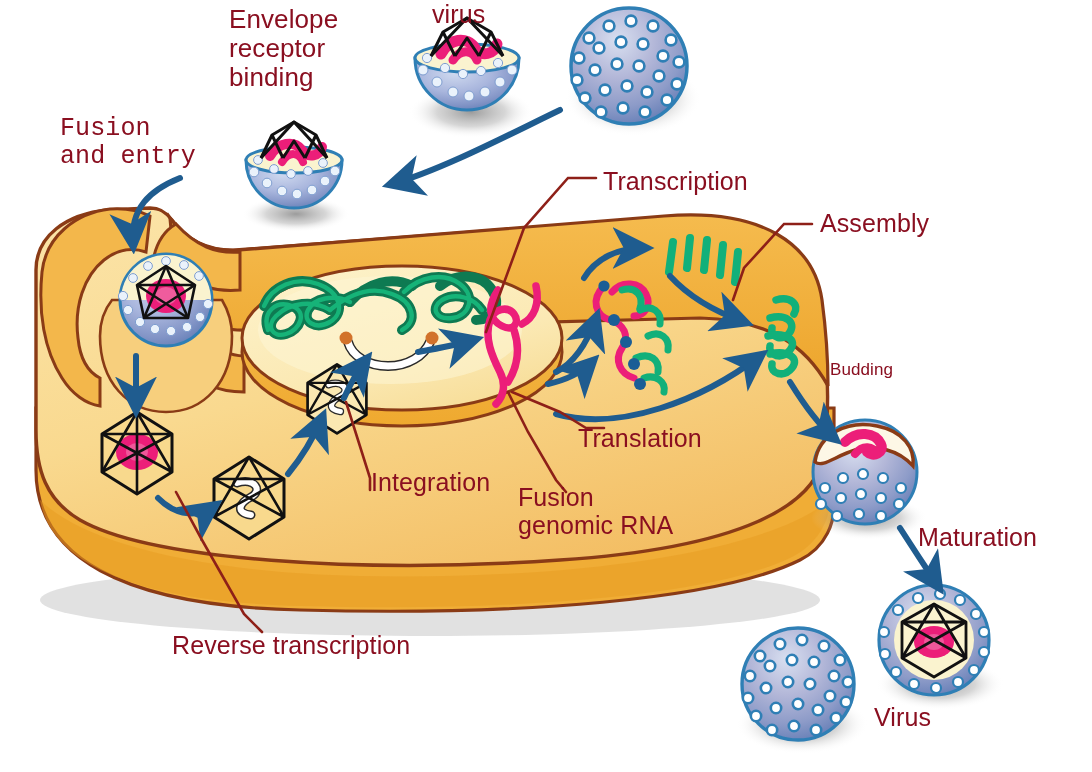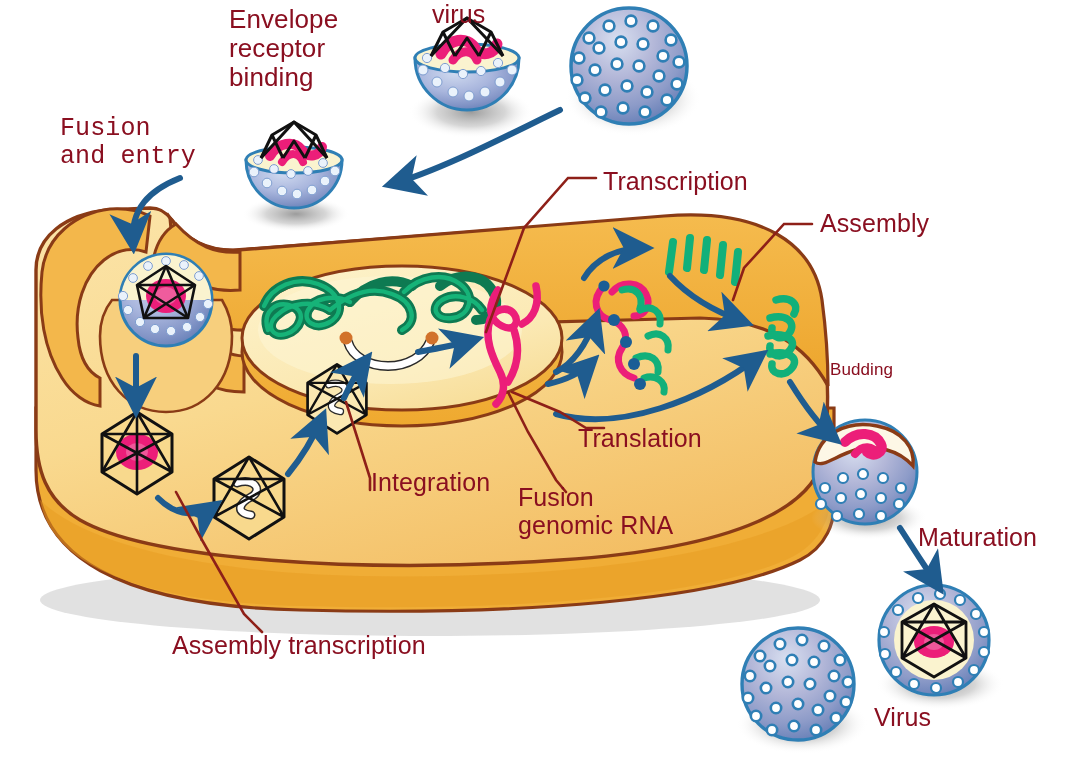--- a/index.html
+++ b/index.html
@@ -526,19 +526,19 @@
 
 <div class="lbl l" style="left:830px;top:360px;font-size:17px;">Budding</div>
 
 <div class="lbl l" style="left:578px;top:424px;font-size:25px;">Translation</div>
 
 <div class="lbl l" style="left:371px;top:468px;font-size:25px;">Integration</div>
 
 <div class="lbl c" style="left:518px;top:483px;width:178px;font-size:25px;">Fusion
 genomic RNA</div>
 
-<div class="lbl l" style="left:172px;top:631px;font-size:25px;">Assembly transcription</div>
+<div class="lbl l" style="left:172px;top:631px;font-size:25px;">Reverse transcription</div>
 
 <div class="lbl l" style="left:918px;top:523px;font-size:25px;">Maturation</div>
 
 <div class="lbl l" style="left:874px;top:703px;font-size:25px;">Virus</div>
 
 </div>
 
 </body></html>

